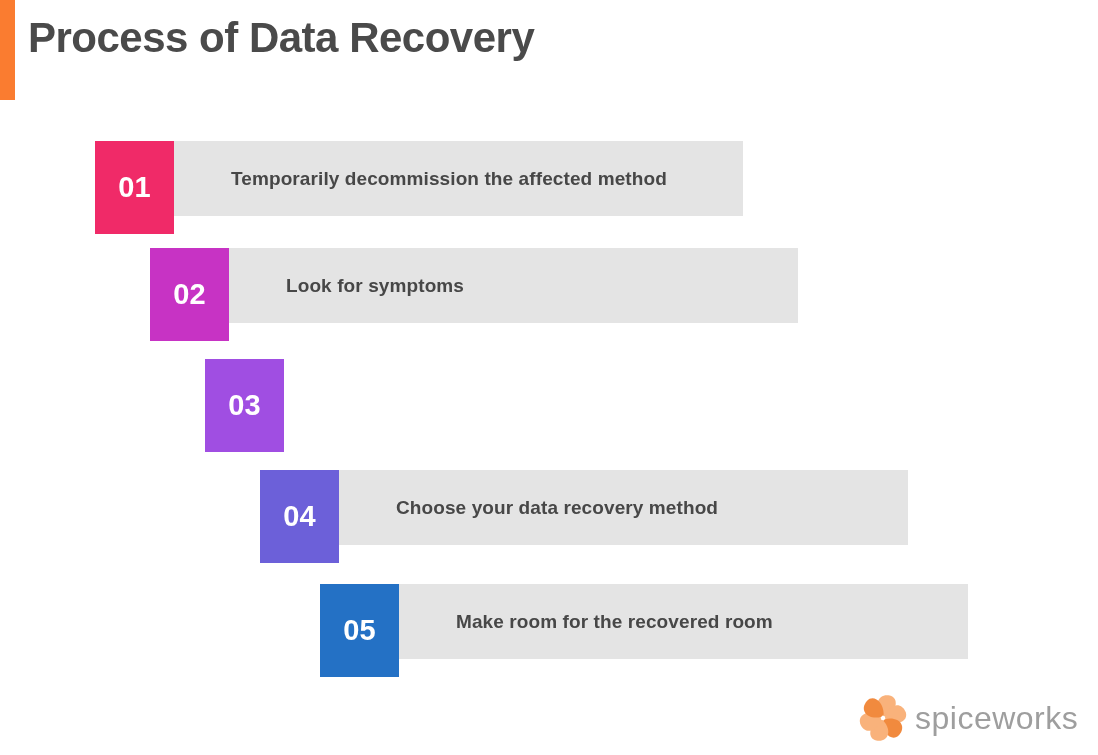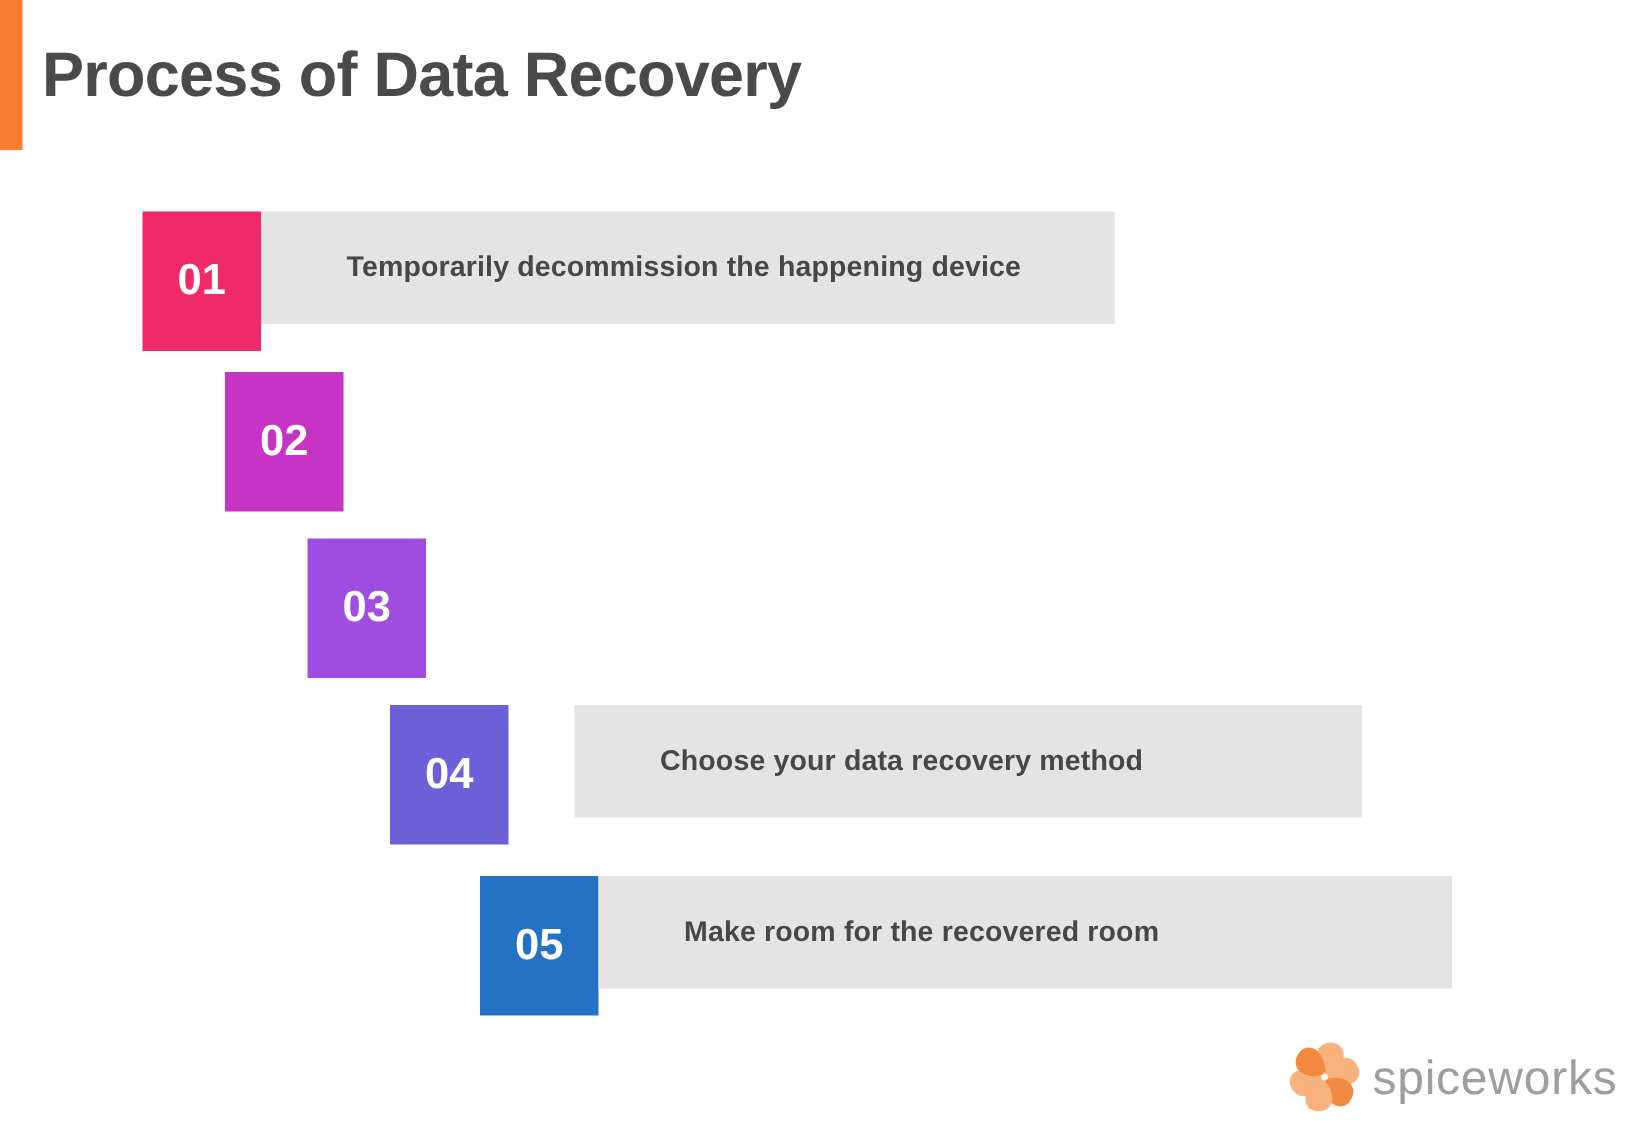--- a/index.html
+++ b/index.html
@@ -12,35 +12,35 @@
     font-family: "Liberation Sans", sans-serif;
     overflow: hidden;
   }
   .accent-bar {
     position: absolute;
     left: 0; top: 0;
     width: 15px; height: 100px;
   }
   .page-title {
     position: absolute;
-    left: 28px; top: 26px;
+    left: 28px; top: 14px;
     font-size: 42px;
     font-weight: 700;
     letter-spacing: -0.5px;
     color: #4a4a4a;
   }
   .row {
     position: absolute;
     width: 648px; height: 75px;
     display: flex;
   }
   .row.r1 { left: 95px;  top: 141px; }
   .row.r2 { left: 150px; top: 248px; }
   .row.r3 { left: 205px; top: 359px; }
-  .row.r4 { left: 260px; top: 470px; gap: 44px; }
+  .row.r4 { left: 260px; top: 470px; }
   .row.r5 { left: 320px; top: 584px; justify-content: center; }
   .num {
     width: 79px; height: 93px;
     flex: 0 0 79px;
     display: flex;
     align-items: center;
     justify-content: center;
     color: #ffffff;
     font-size: 29px;
     font-weight: 700;
@@ -79,26 +79,29 @@
 
 <div class="page">
 
   <div class="accent-bar" style="background: rgb(250, 124, 48);"></div>
 
   <h1 class="page-title">Process of Data Recovery</h1>
 
   <div class="row r1">
     <div class="num" style="background: rgb(240, 42, 104);">01</div>
     <div class="bar">
-      <span class="lbl">Temporarily decommission the happening device</span>
+      <span class="lbl">Temporarily decommission the affected method</span>
     </div>
   </div>
 
   <div class="row r2">
     <div class="num" style="background: rgb(199, 51, 196);">02</div>
+    <div class="bar">
+      <span class="lbl">Look for symptoms</span>
+    </div>
   </div>
 
   <div class="row r3">
     <div class="num" style="background: rgb(160, 78, 226);">03</div>
   </div>
 
   <div class="row r4">
     <div class="num" style="background: rgb(108, 96, 217);">04</div>
     <div class="bar">
       <span class="lbl">Choose your data recovery method</span>

